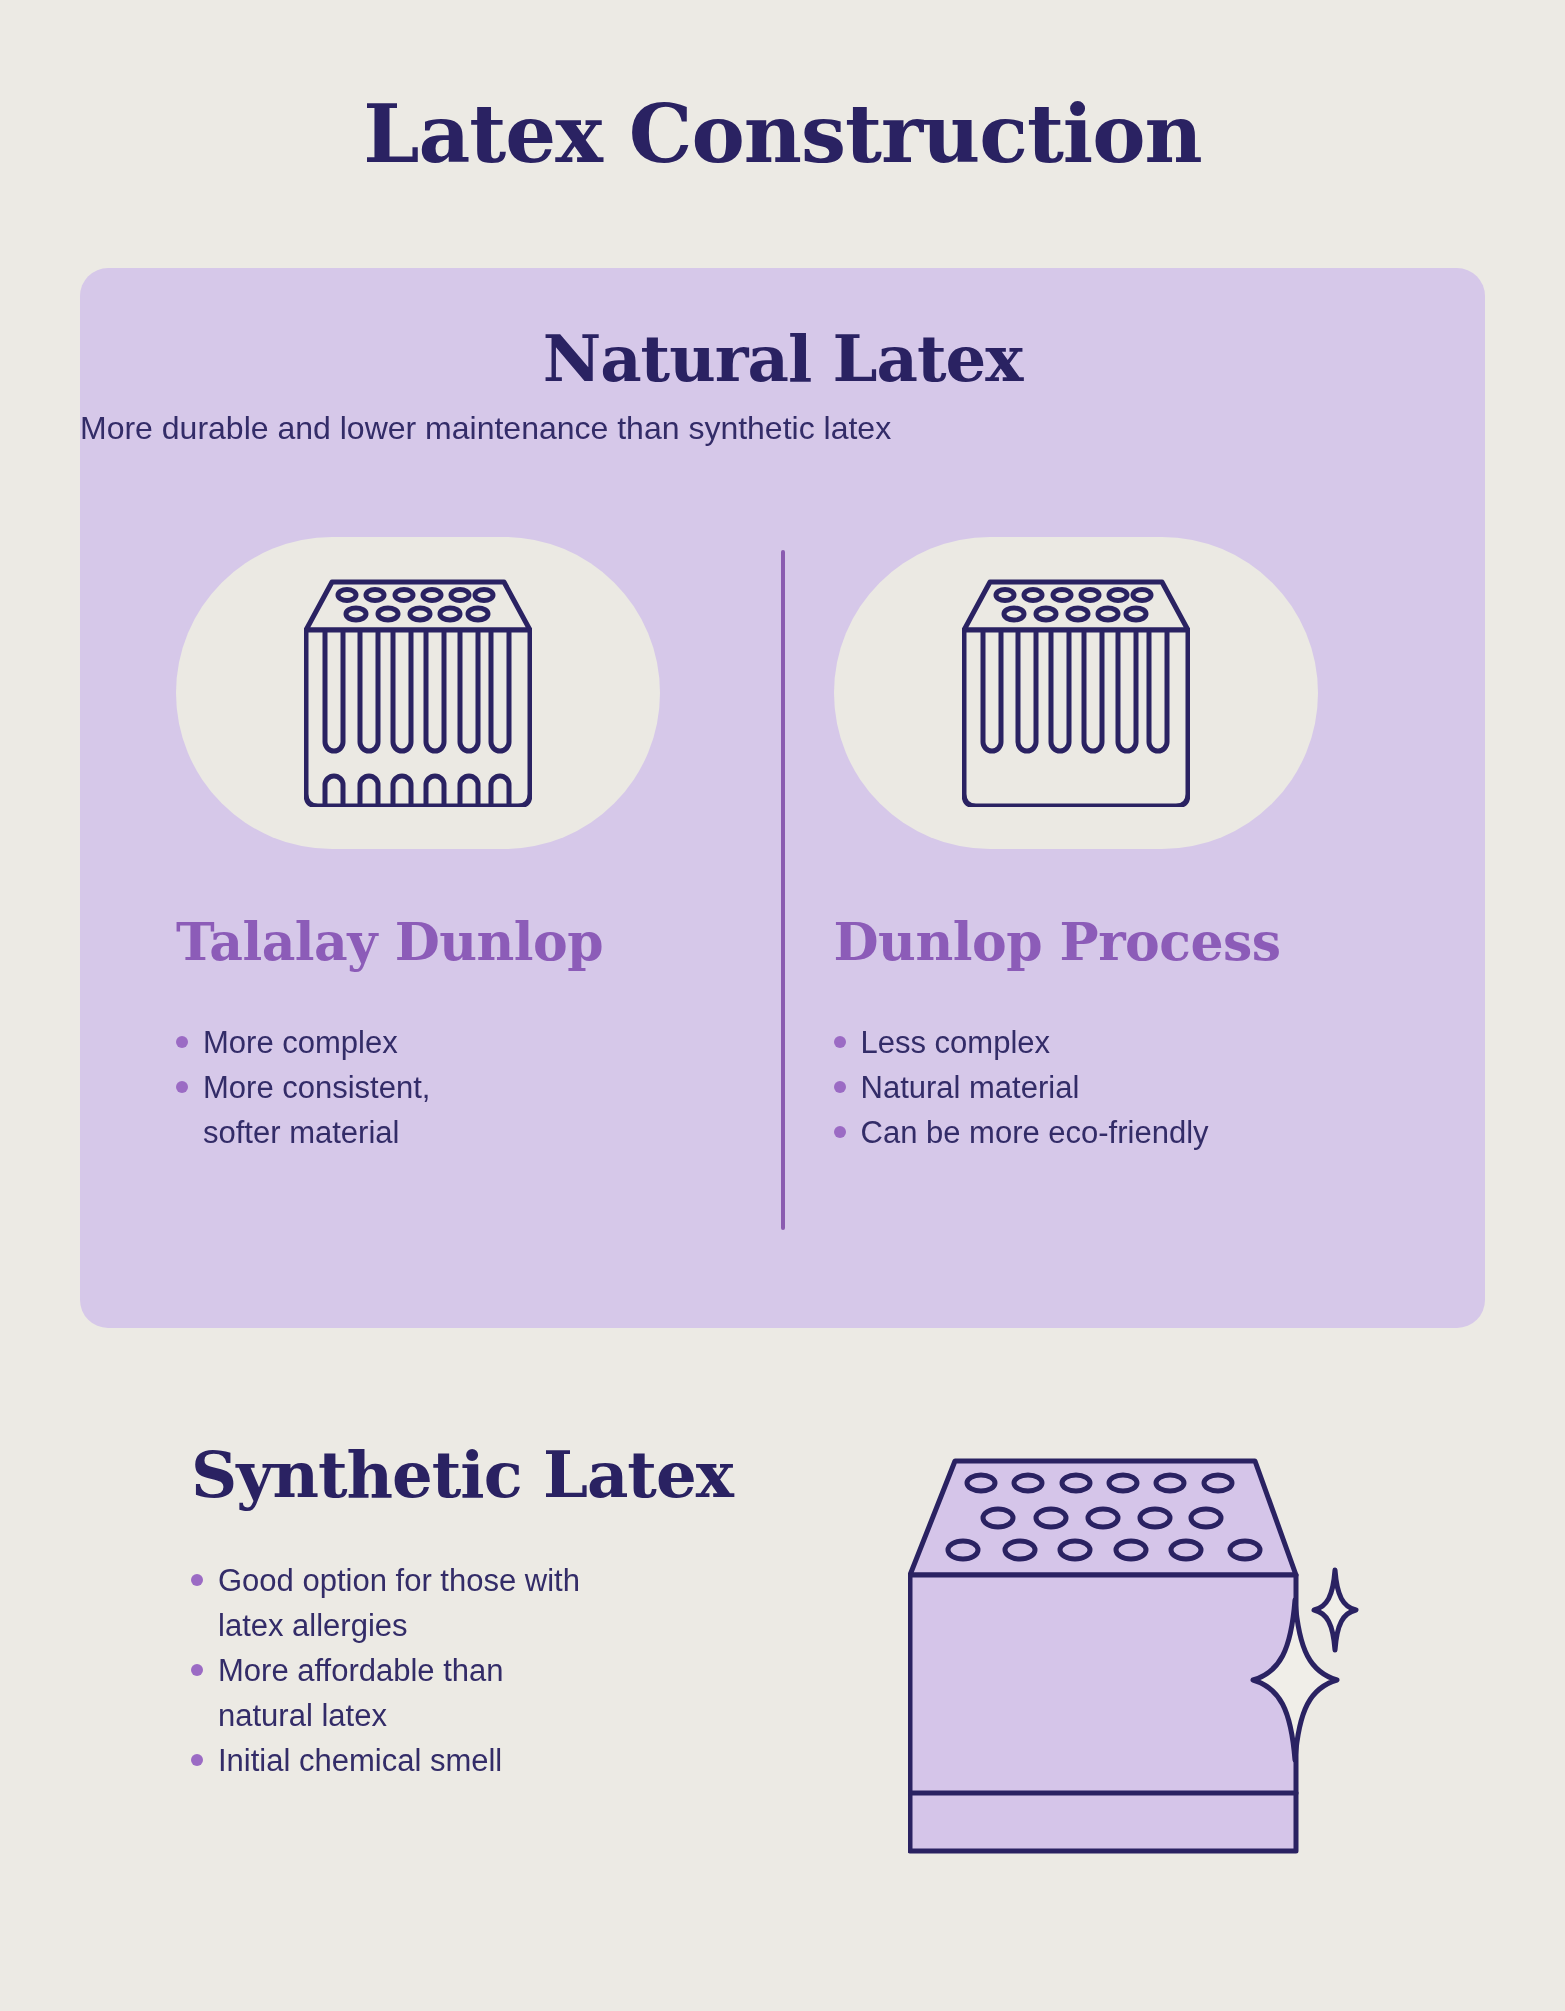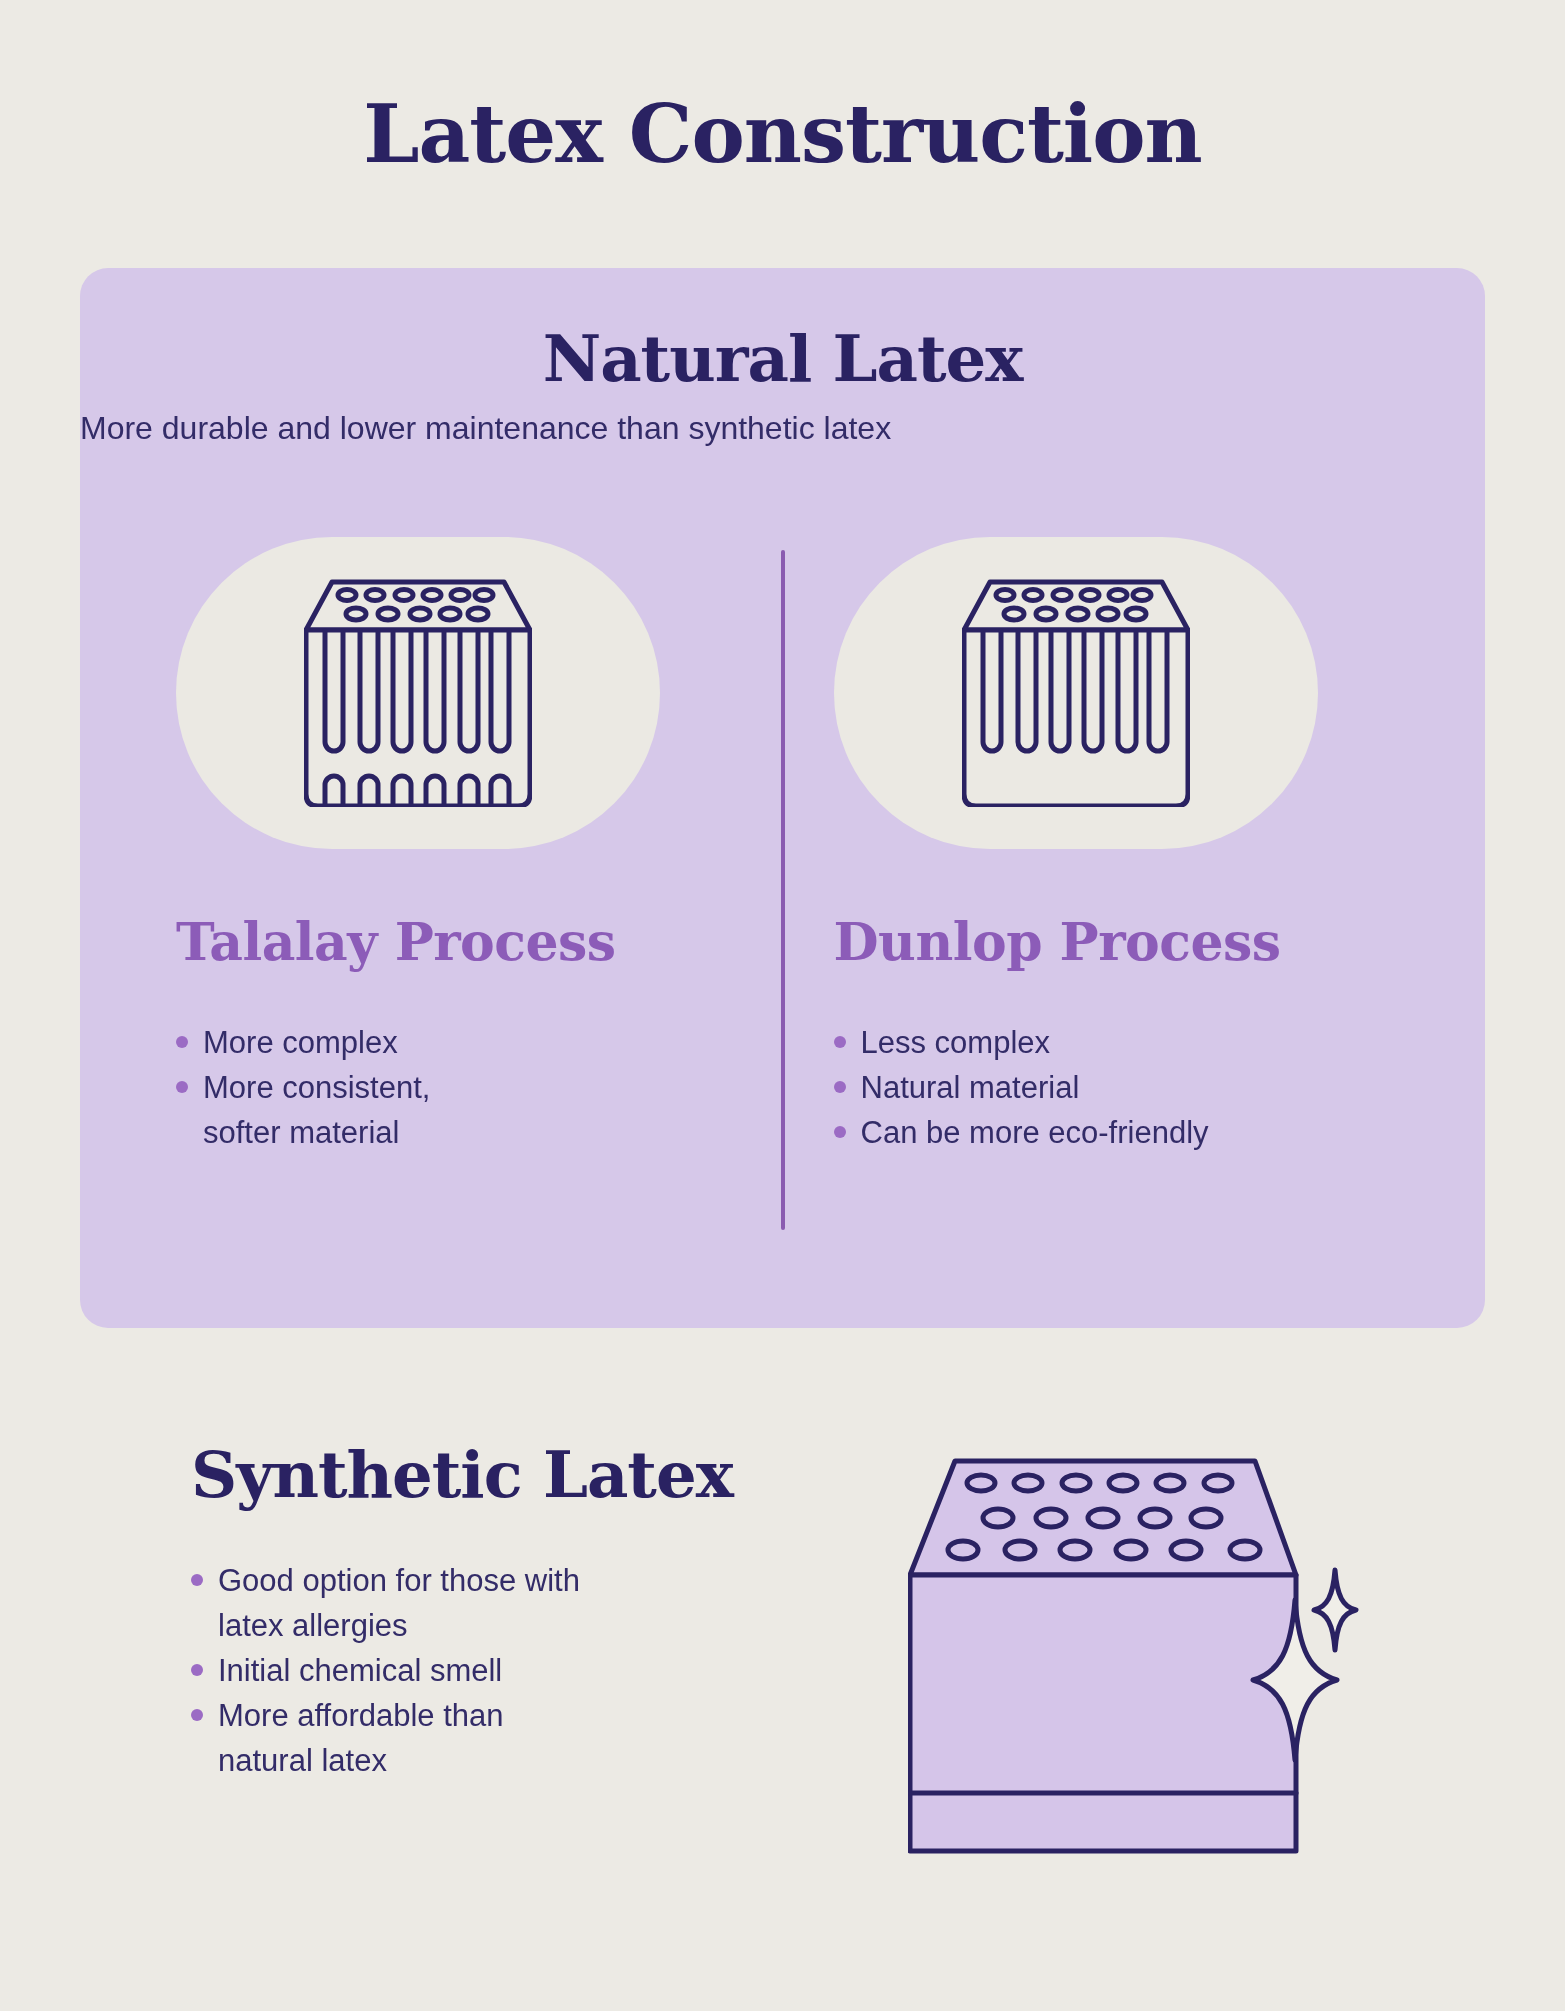--- a/index.html
+++ b/index.html
@@ -90,21 +90,21 @@
             <path class="ink" d="M156 52 V163 A9 9 0 0 0 174 163 V52"></path>
             <path class="ink" d="M187 52 V163 A9 9 0 0 0 205 163 V52"></path>
             <path class="ink" d="M21 227 V206 A9 9 0 0 1 39 206 V227"></path>
             <path class="ink" d="M56 227 V206 A9 9 0 0 1 74 206 V227"></path>
             <path class="ink" d="M89 227 V206 A9 9 0 0 1 107 206 V227"></path>
             <path class="ink" d="M122 227 V206 A9 9 0 0 1 140 206 V227"></path>
             <path class="ink" d="M156 227 V206 A9 9 0 0 1 174 206 V227"></path>
             <path class="ink" d="M187 227 V206 A9 9 0 0 1 205 206 V227"></path>
           </svg>
         </div>
-        <h3 class="process">Talalay Process</h3>
+        <h3 class="process">Talalay Dunlop</h3>
         <ul class="bullets">
           <li>
             <span class="dot"></span>
             <span class="btext">More complex</span>
           </li>
           <li>
             <span class="dot"></span>
             <span class="btext">More consistent,
 softer material</span>
           </li>
@@ -158,26 +158,26 @@
   <section class="syn-text">
     <h2>Synthetic Latex</h2>
     <ul class="bullets">
       <li>
         <span class="dot"></span>
         <span class="btext">Good option for those with
 latex allergies</span>
       </li>
       <li>
         <span class="dot"></span>
-        <span class="btext">Initial chemical smell</span>
+        <span class="btext">More affordable than
+natural latex</span>
       </li>
       <li>
         <span class="dot"></span>
-        <span class="btext">More affordable than
-natural latex</span>
+        <span class="btext">Initial chemical smell</span>
       </li>
     </ul>
   </section>
 
   <svg class="syn-illus" width="484" height="398" viewBox="0 0 484 398">
     <path class="ink lav" d="M47 3 L347 3 L388 117 L2 117 Z"></path>
     <path class="ink lav" d="M2 117 H388 V393 H2 Z"></path>
     <path class="ink" d="M2 335 H388"></path>
     <ellipse class="ink" cx="73" cy="25" rx="14" ry="8"></ellipse>
     <ellipse class="ink" cx="120" cy="25" rx="14" ry="8"></ellipse>

